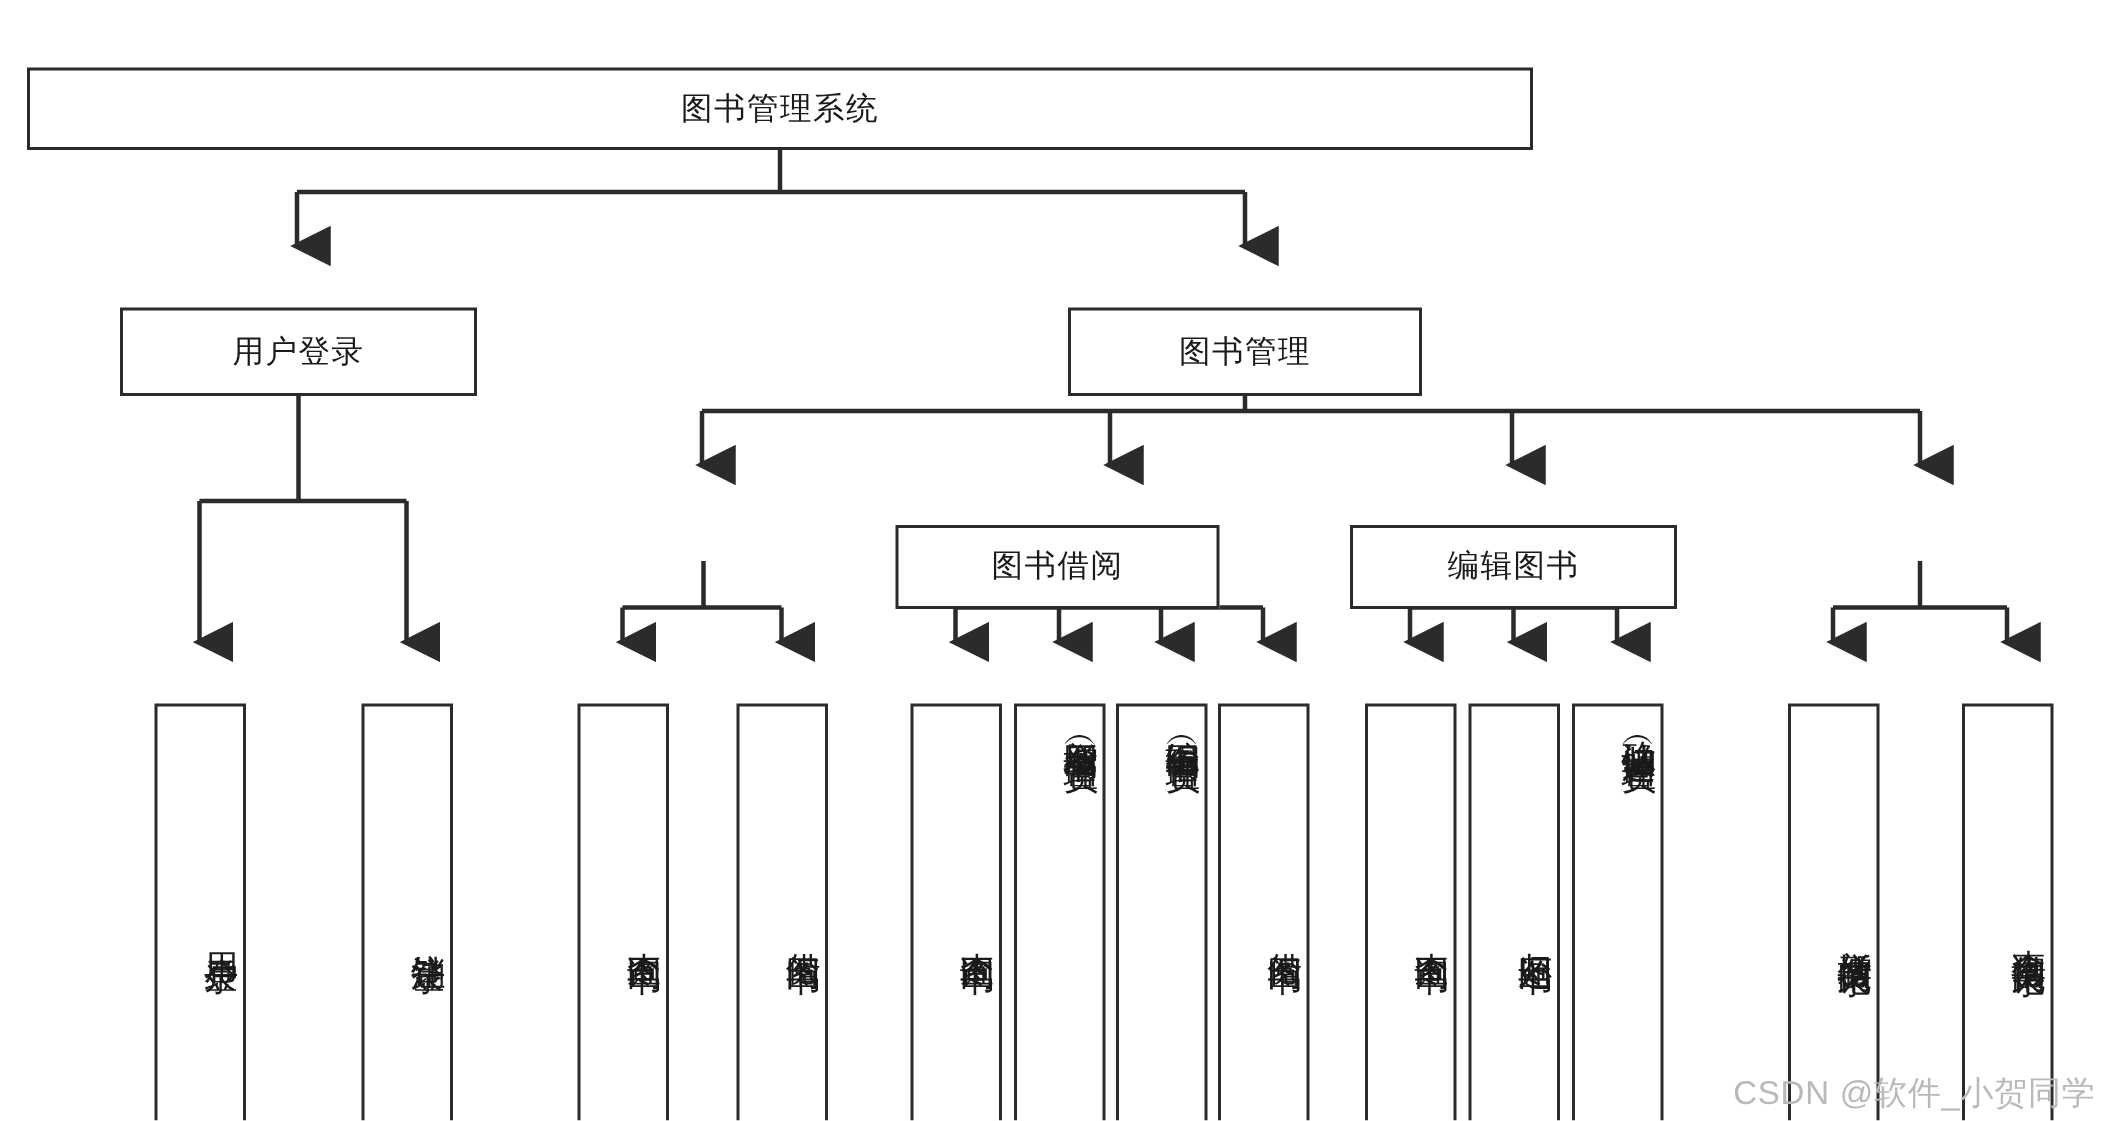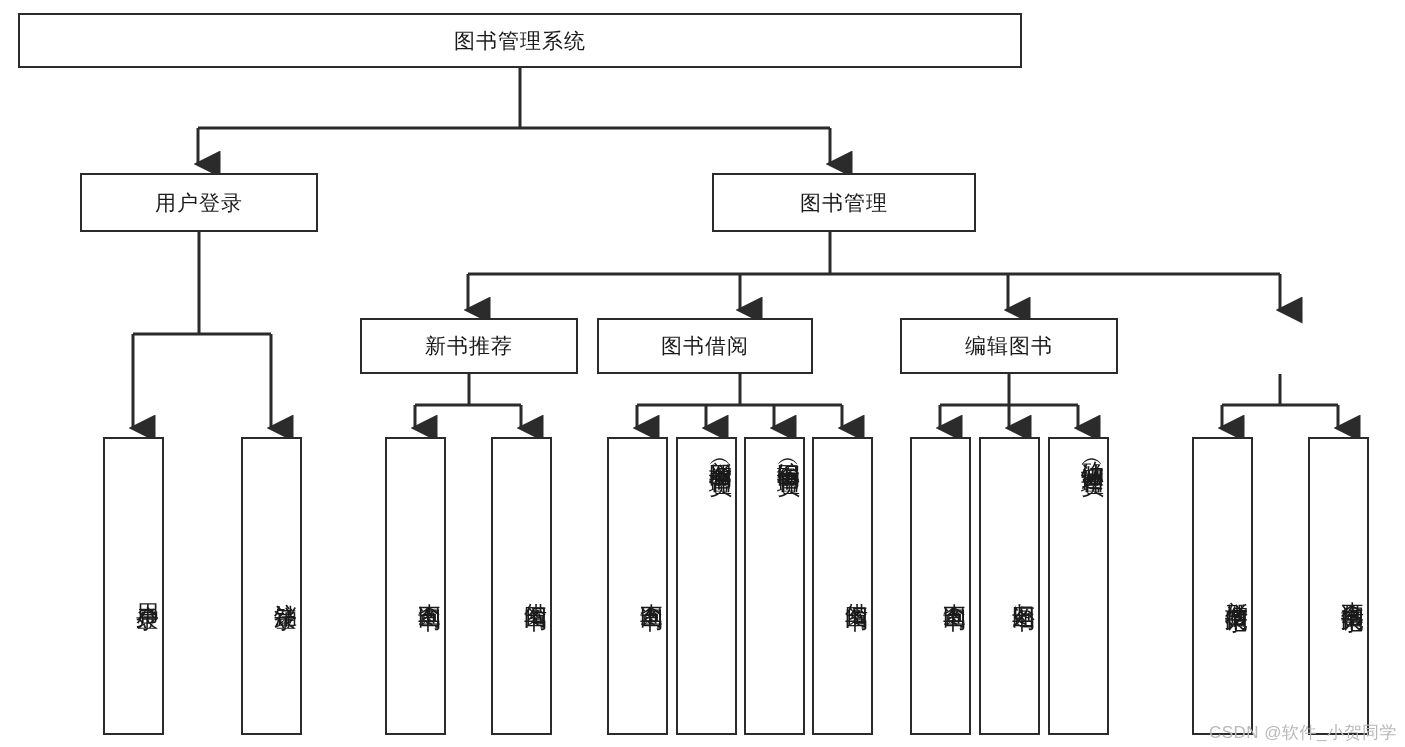--- a/index.html
+++ b/index.html
@@ -27,20 +27,21 @@
   }
   .node {
     position: absolute;
     box-sizing: border-box;
     background: #ffffff;
     border: 2px solid #2b2b2b;
     display: flex;
     align-items: center;
     justify-content: center;
     color: #1a1a1a;
+    margin-top: 32px;
   }
   .node.horiz {
     font-size: 21px;
     letter-spacing: 1px;
     line-height: 1.2;
   }
   .node.vert {
     writing-mode: vertical-rl;
     text-orientation: upright;
     font-size: 23px;
@@ -55,21 +56,21 @@
     justify-content: flex-start;
     padding-top: 4px;
   }
   .node.vert .txt {
     display: block;
   }
   #watermark {
     position: absolute;
     right: 8px;
     bottom: 3px;
-    font-size: 17px;
+    font-size: 22px;
     color: #b9b9b9;
     letter-spacing: 0.5px;
     white-space: nowrap;
     margin-left: 35px;
   }
 </style>
 </head>
 <body>
 
 <div id="canvas">
@@ -124,27 +125,24 @@
     </g>
   </svg>
 
   <div class="node horiz" style="left:18px; top:13px; width:1004px; height:55px;">
     <span class="txt">图书管理系统</span>
   </div>
 
   <div class="node horiz" style="left:80px; top:173px; width:238px; height:59px;">
     <span class="txt">用户登录</span>
   </div>
-  <div class="node horiz" style="left:712px; top:173px; width:264px; height:59px;">
+  <div class="node horiz" style="left:712px; top:173px; width:236px; height:59px;">
     <span class="txt">图书管理</span>
   </div>
 
-  <div class="node horiz" style="left:360px; top:318px; width:218px; height:56px;">
-    <span class="txt">新书推荐</span>
-  </div>
   <div class="node horiz" style="left:597px; top:318px; width:216px; height:56px;">
     <span class="txt">图书借阅</span>
   </div>
   <div class="node horiz" style="left:900px; top:318px; width:218px; height:56px;">
     <span class="txt">编辑图书</span>
   </div>
 
   <div class="node vert" style="left:103px; top:437px; width:61px; height:298px;">
     <span class="txt">用户登录</span>
   </div>

